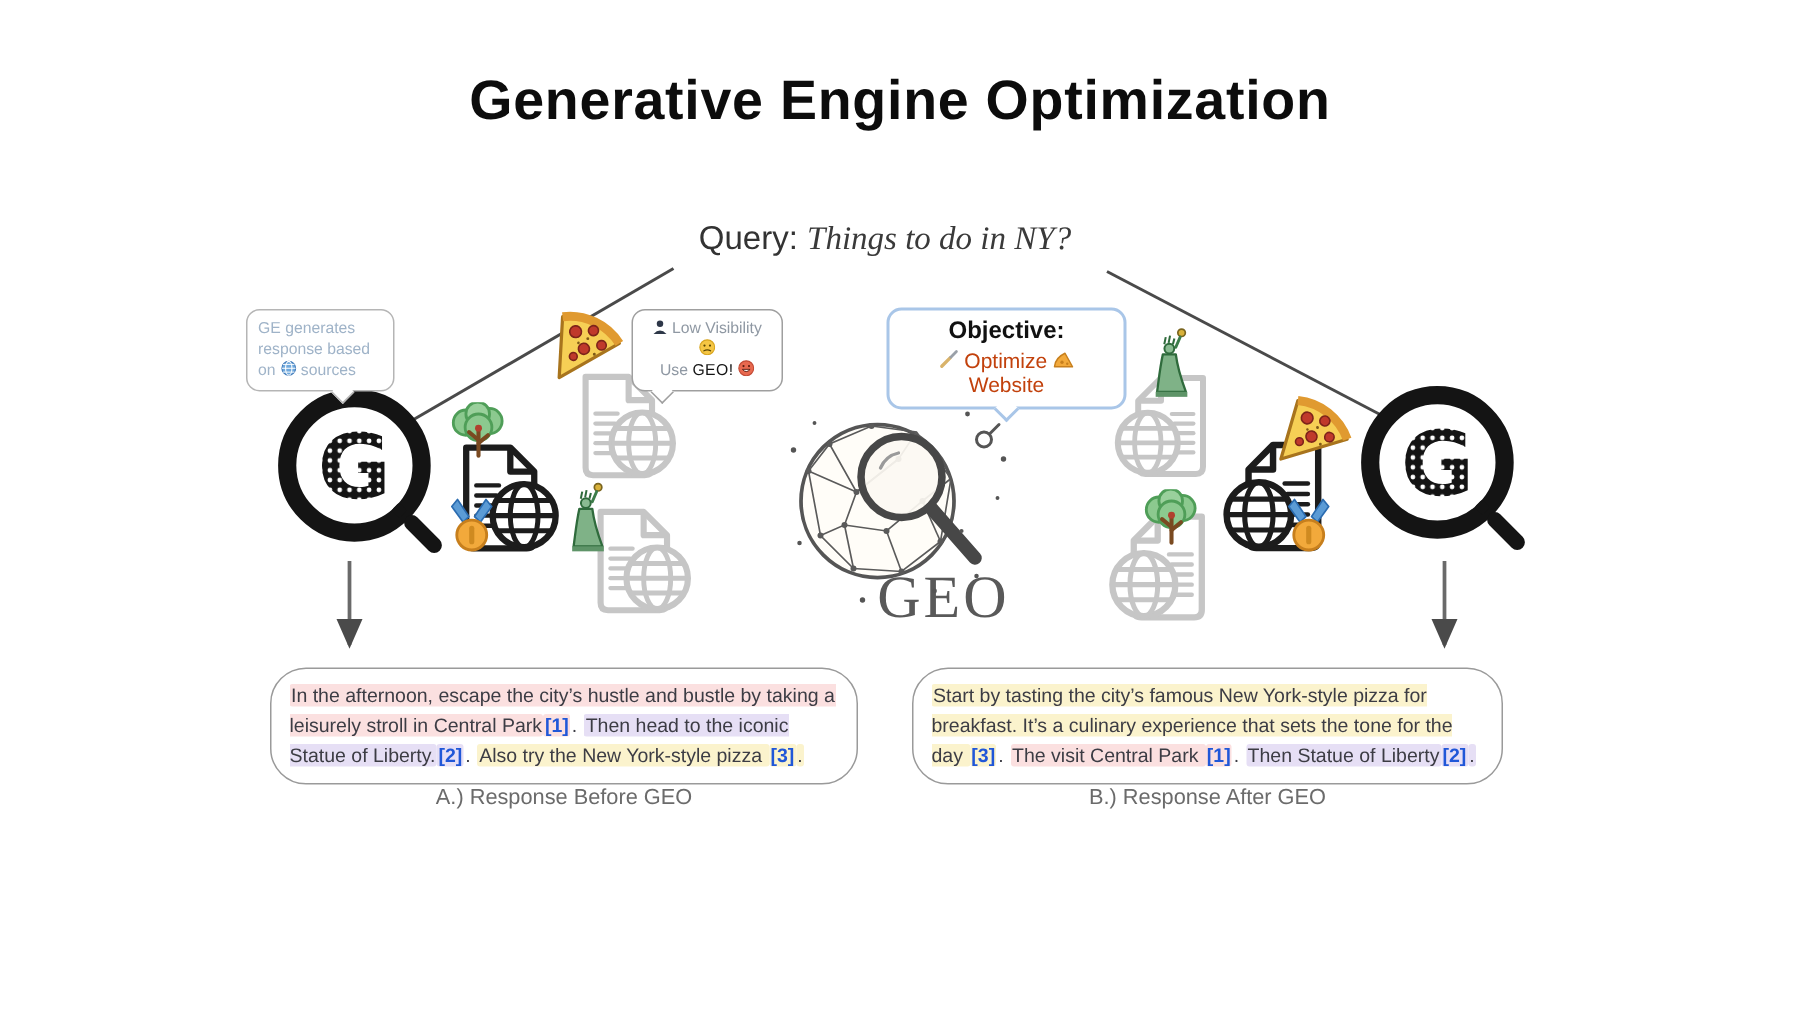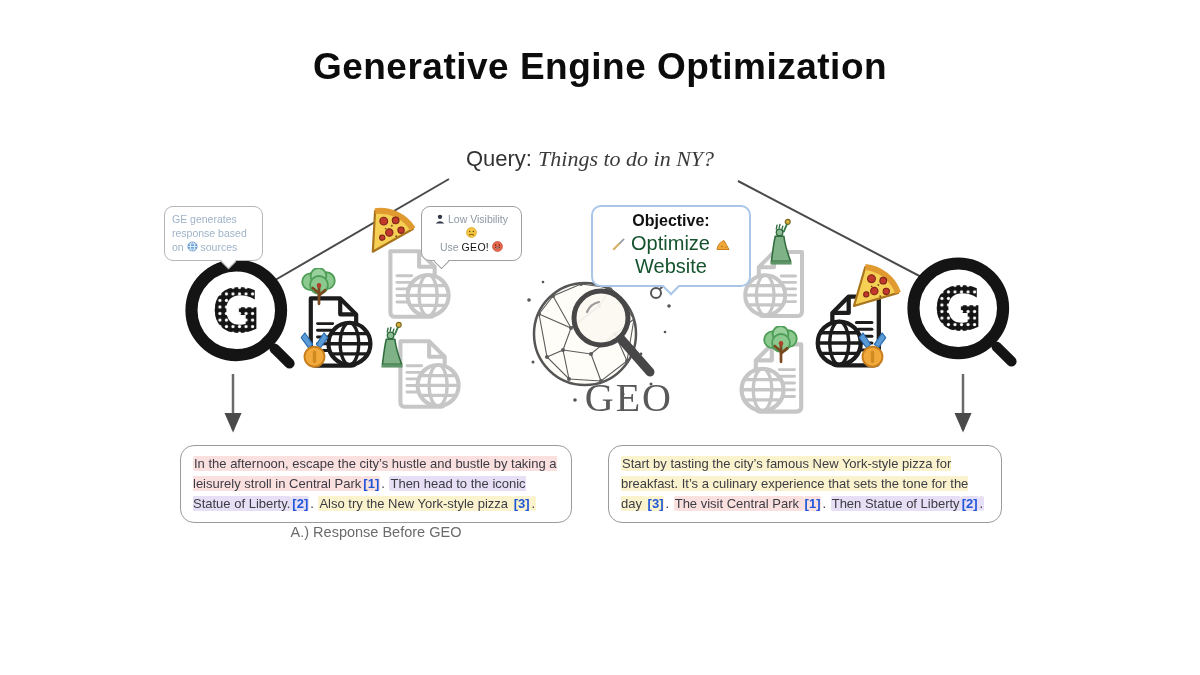--- a/index.html
+++ b/index.html
@@ -41,39 +41,39 @@
   .bubble-vis .geo-bold { color:#141414; font-weight:normal; letter-spacing:0.3px; }
   .objective-box {
     position:absolute; left:551px; top:205px; width:160px; text-align:center;
     background:#fff; border:2px solid #a9c6e8; border-radius:10px; padding:5px 6px 7px; z-index:5;margin-left:40px;
   }
   .objective-box .tail {
     position:absolute; width:12px; height:12px; background:#fff; bottom:-8px; left:72px;
     border-right:2px solid #a9c6e8; border-bottom:2px solid #a9c6e8; transform:rotate(45deg);
   }
   .objective-title { font-size:16px; font-weight:bold; color:#111; }
-  .objective-line { font-size:20px; color:#14532d; margin-top:2px; }
+  .objective-line { font-size:14px; color:#c2410c; margin-top:2px; }
   .inline-ic { display:inline-block; vertical-align:-1px; }
 
   
   .geo-word {
     position:absolute; left:523px; top:374px; width:150px; text-align:right;
     font-size:40px; color:#595959; letter-spacing:2px; font-family:Liberation Serif, serif;
   }
 
   
   .doc { position:absolute; }
   .doc.gray { color:#c6c6c6; }
   .doc.black { color:#1c1c1c; }
   .flip { transform:scaleX(-1); }
   .deco { position:absolute; z-index:4; }
 
   
   .resp-box {
-    position:absolute; background:#fff; border:1.5px solid #9a9a9a; border-radius:14px;
+    position:absolute; background:#fff; border:1.5px solid #9a9a9a; border-radius:24px;
     padding:8px 12px; font-size:13px; line-height:1.55; color:#3c3c44; z-index:5;
   }
   .resp-a { left:180px; top:445px; width:392px; }
   .resp-b { left:608px; top:445px; width:394px; }
   .seg { padding:0 1px; border-radius:2px; }
   .hl-pink { background:#fbe0e0; }
   .hl-lavender { background:#e6dff5; }
   .hl-yellow { background:#fbf3cd; }
   .cite { color:#2057d8; font-weight:bold; }
   .resp-caption {
@@ -360,14 +360,15 @@
     <circle cx="56" cy="56" r="48" fill="#fff" stroke="#141414" stroke-width="13"></circle>
     <text x="56" y="79" font-family="'DejaVu Sans',sans-serif" font-weight="bold" font-size="64" text-anchor="middle" fill="url(#gmesh)">G</text>
     <rect x="84" y="84" width="8" height="8" rx="2" transform="rotate(45 88 88)" fill="#141414"></rect>
     <line x1="97" y1="97" x2="113" y2="113" stroke="#141414" stroke-width="11" stroke-linecap="round"></line>
   </svg>
 
   <div class="resp-box resp-a"><span class="seg hl-pink">In the afternoon, escape the city’s hustle and bustle by taking a leisurely stroll in Central Park</span><span class="seg hl-pink cite">[1]</span><span class="seg">. </span><span class="seg hl-lavender">Then head to the iconic Statue of Liberty.</span><span class="seg hl-lavender cite">[2]</span><span class="seg">. </span><span class="seg hl-yellow">Also try the New York-style pizza </span><span class="seg hl-yellow cite">[3]</span><span class="seg hl-yellow">.</span></div>
   <div class="resp-caption cap-a">A.) Response Before GEO</div>
 
   <div class="resp-box resp-b"><span class="seg hl-yellow">Start by tasting the city’s famous New York-style pizza for breakfast. It’s a culinary experience that sets the tone for the day </span><span class="seg hl-yellow cite">[3]</span><span class="seg">. </span><span class="seg hl-pink">The visit Central Park </span><span class="seg hl-pink cite">[1]</span><span class="seg">. </span><span class="seg hl-lavender">Then Statue of Liberty</span><span class="seg hl-lavender cite">[2]</span><span class="seg hl-lavender">.</span></div>
+  <div class="resp-caption cap-b">B.) Response After GEO</div>
 
 </div>
 
 </body></html>

